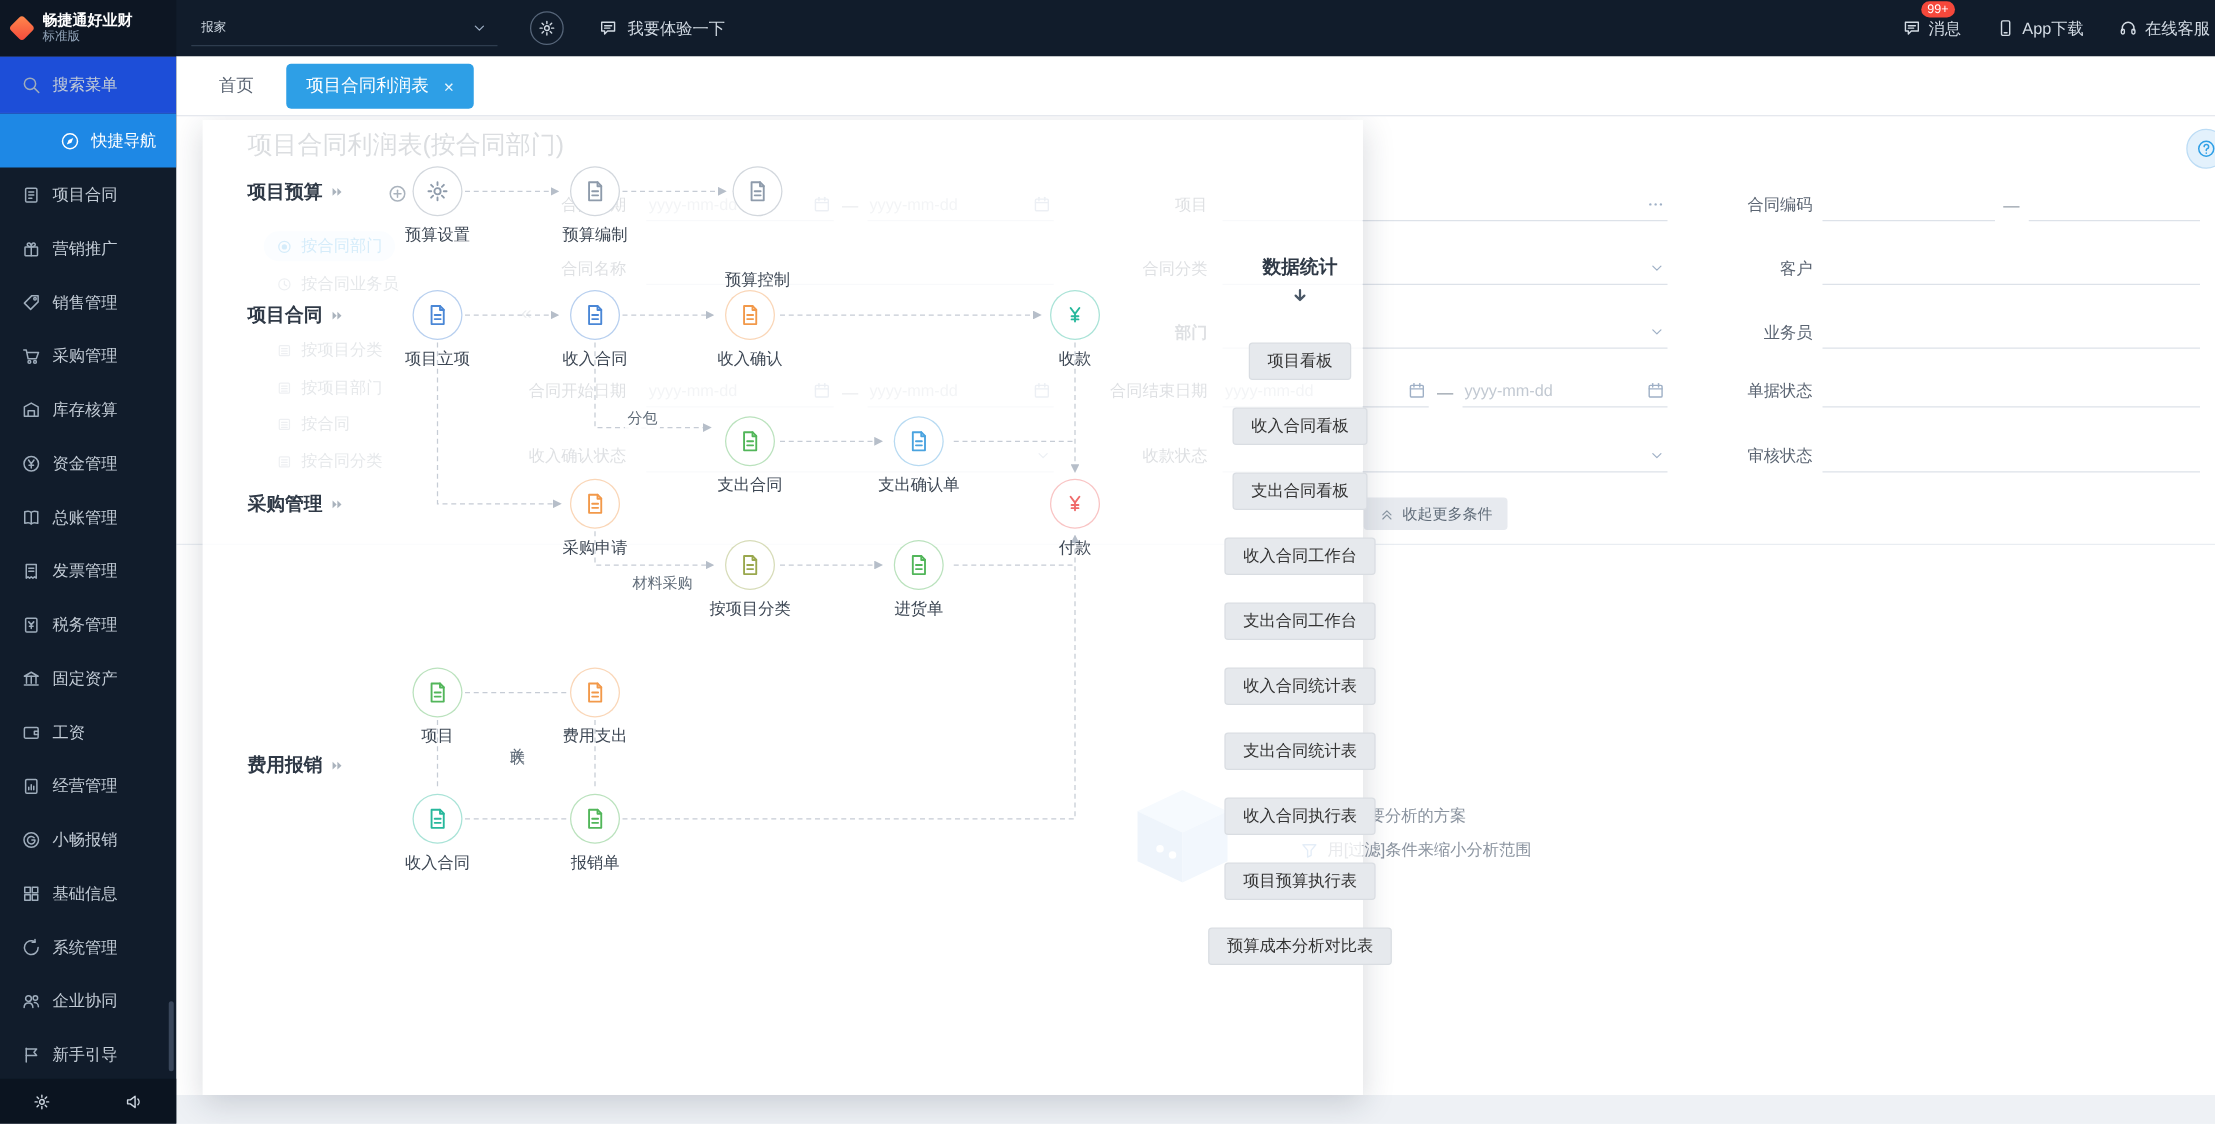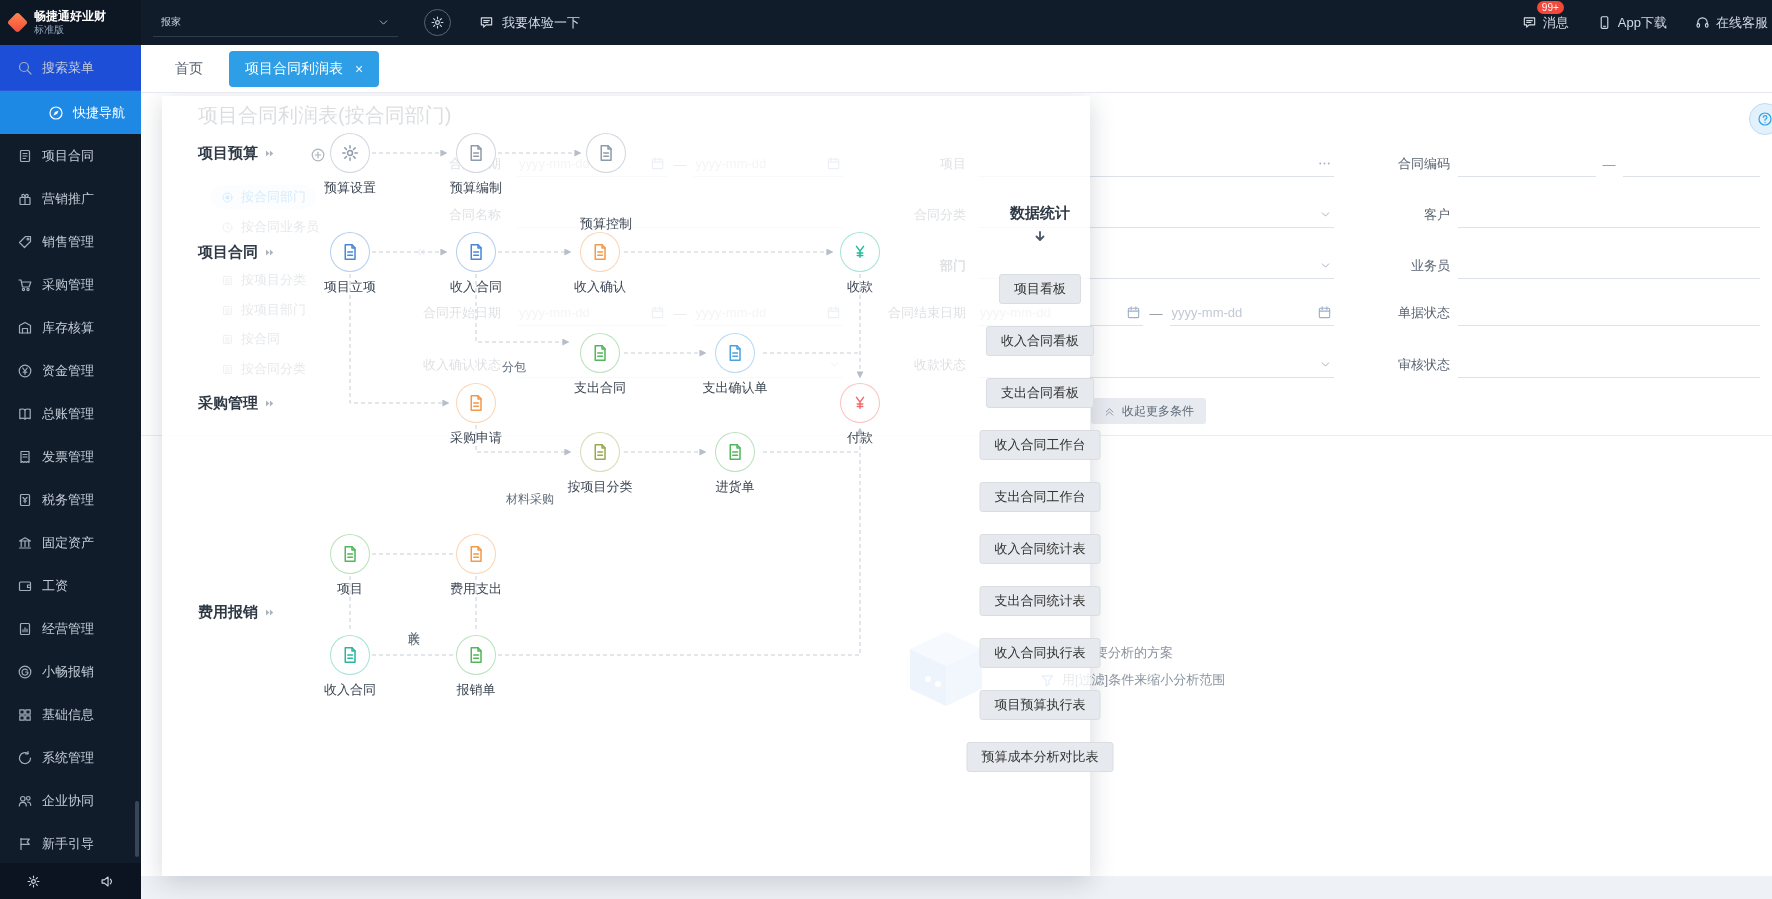--- a/index.html
+++ b/index.html
@@ -67,21 +67,21 @@
   .float-btn { position:absolute; left:1608px; top:10px; width:32px; height:32px; border-radius:50%; background:#e3f1fc; border:1px solid #bcdcf5; display:flex; align-items:center; justify-content:center; color:#2e9fe6; cursor:pointer; }
 
   
   .overlay { position:absolute; left:21px; top:3px; width:928px; height:780px; background:rgba(255,255,255,.8); box-shadow:0 6px 24px rgba(30,40,60,.18); z-index:10; }
   .flow-svg { position:absolute; left:0; top:0; }
   .section-label { position:absolute; left:36px; font-size:15px; font-weight:bold; color:#2f3946; display:flex; align-items:center; gap:6px; white-space:nowrap; }
   .section-label svg { color:#aab3bd; }
   .node { position:absolute; width:40px; height:40px; border-radius:50%; background:#fff; border:1px solid #ccc; display:flex; align-items:center; justify-content:center; }
   .node-label { position:absolute; width:140px; text-align:center; font-size:13px; color:#3d4754; white-space:nowrap; }
   .plus-badge { position:absolute; color:#aab3bd; }
-  .edge-label { position:absolute; font-size:12px; color:#5f6b78; background:rgba(255,255,255,.92); padding:0 2px; transform:translateX(-50%); white-space:nowrap;margin-top:33px; }
+  .edge-label { position:absolute; font-size:12px; color:#5f6b78; background:rgba(255,255,255,.92); padding:0 2px; transform:translateX(-50%); white-space:nowrap; }
   .edge-label.vertical { transform:none; writing-mode:vertical-rl; letter-spacing:3px; padding:2px 0; }
   .stats-title { position:absolute; left:878px; top:108px; transform:translateX(-50%); font-size:15px; font-weight:bold; color:#2f3946; white-space:nowrap; }
   .stats-arrow { position:absolute; left:870px; top:134px; color:#4a5766; }
   .stats-btn { position:absolute; transform:translateX(-50%); left:878px; height:30px; line-height:28px; background:#e6e9ed; border:1px solid #d9dde2; border-radius:3px; padding:0 14px; font-size:13px; color:#333; white-space:nowrap; cursor:pointer; }
 </style>
 </head>
 <body>
 
 <div class="topbar">
   <div class="logo">

